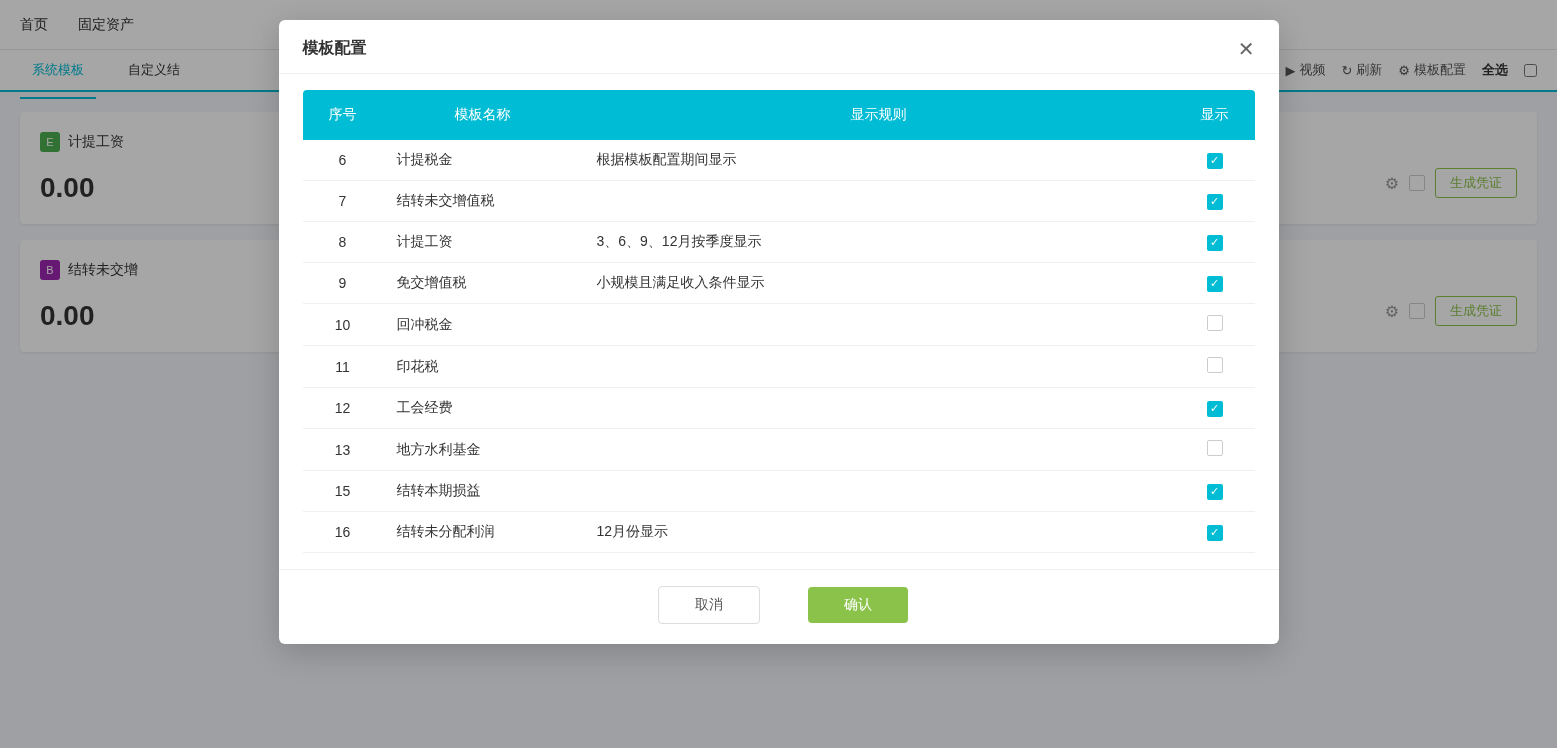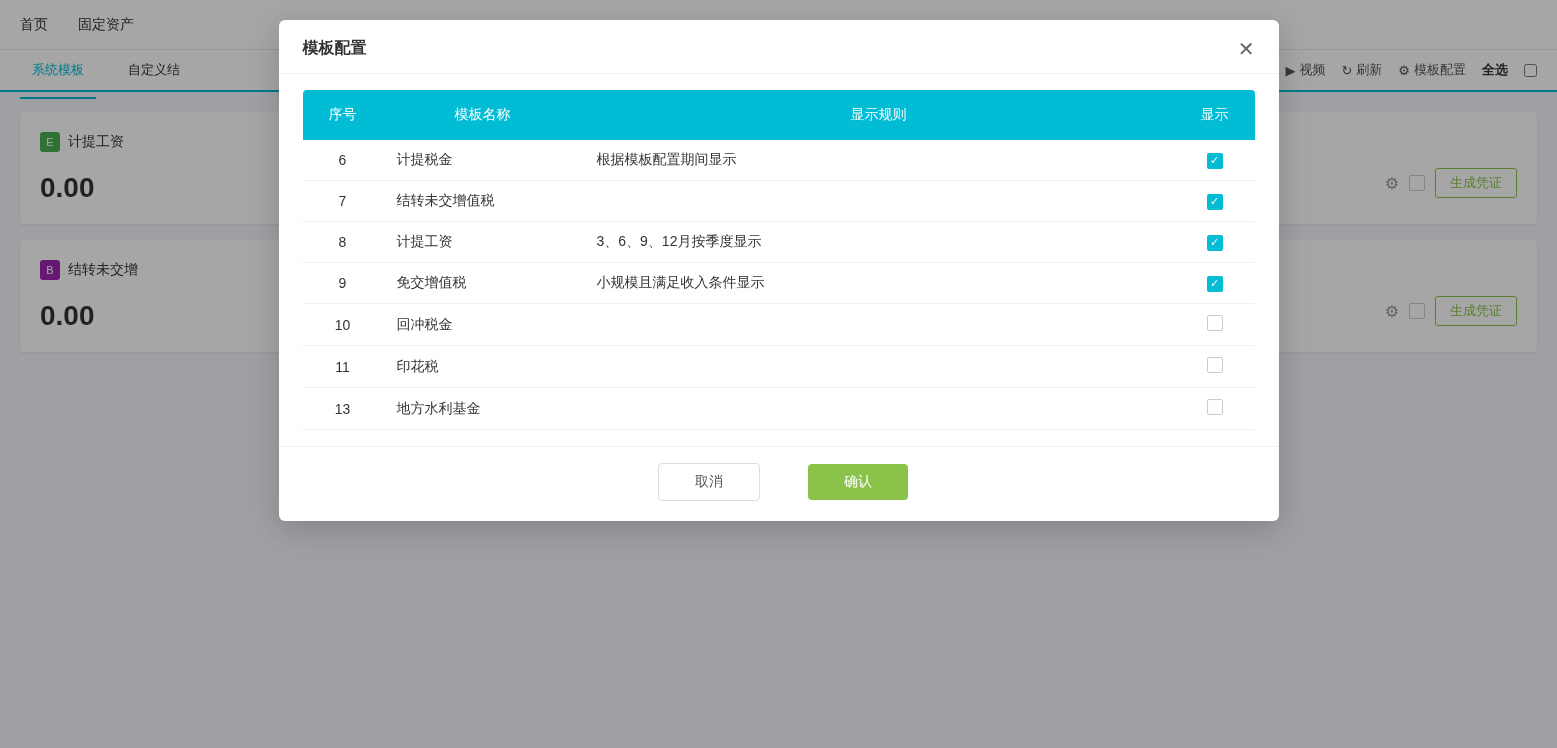--- a/index.html
+++ b/index.html
@@ -412,24 +412,42 @@
               <td></td>
               <td style="text-align: center;"><div class="cb-empty"></div></td>
             </tr>
             <tr>
               <td>11</td>
               <td>印花税</td>
               <td></td>
               <td style="text-align: center;"><div class="cb-empty"></div></td>
             </tr>
             <tr>
+              <td>12</td>
+              <td>工会经费</td>
+              <td></td>
+              <td style="text-align: center;"><div class="cb-teal"></div></td>
+            </tr>
+            <tr>
               <td>13</td>
               <td>地方水利基金</td>
               <td></td>
               <td style="text-align: center;"><div class="cb-empty"></div></td>
+            </tr>
+            <tr>
+              <td>15</td>
+              <td>结转本期损益</td>
+              <td></td>
+              <td style="text-align: center;"><div class="cb-teal"></div></td>
+            </tr>
+            <tr>
+              <td>16</td>
+              <td>结转未分配利润</td>
+              <td>12月份显示</td>
+              <td style="text-align: center;"><div class="cb-teal"></div></td>
             </tr>
           </tbody>
       </table>
     </div>
 
     <div class="modal-footer">
       <button class="btn-cancel">取消</button>
       <button class="btn-confirm">确认</button>
     </div>
   </div>

